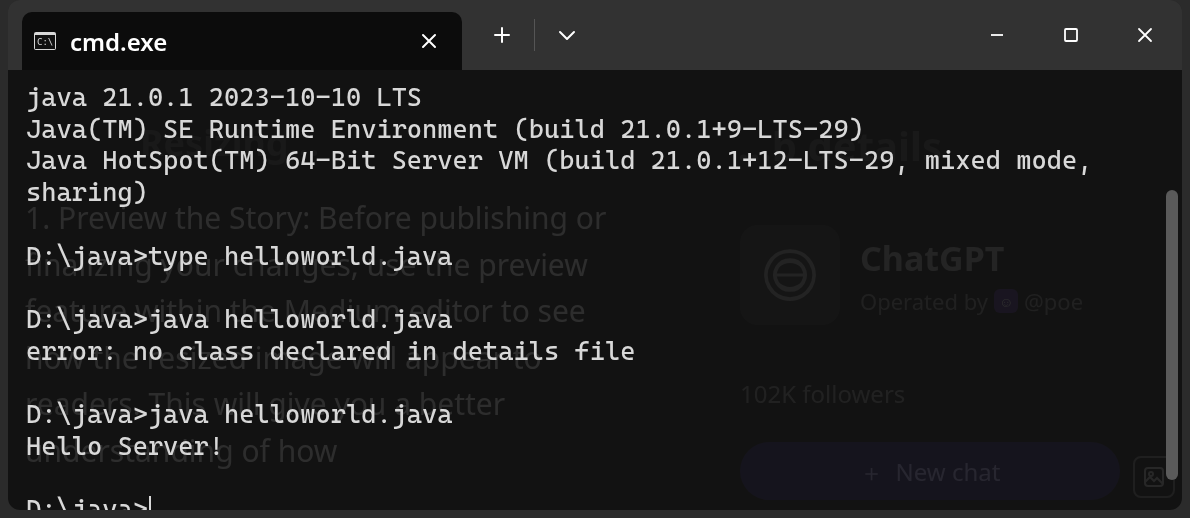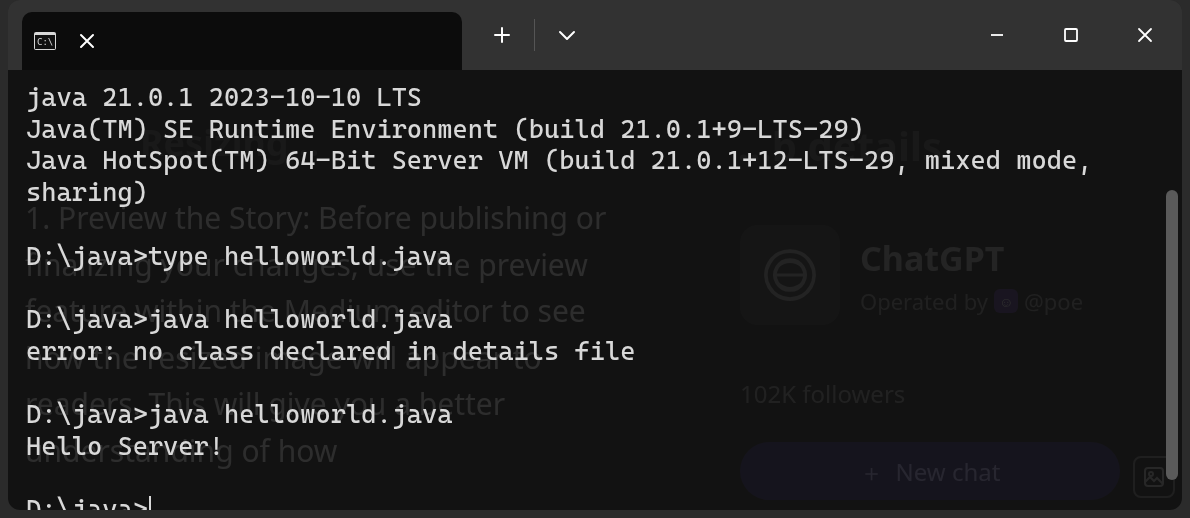--- a/index.html
+++ b/index.html
@@ -297,20 +297,21 @@
 <div class="terminal-window">
   <div class="titlebar">
     <div class="tab">
       <span class="tab-icon">
         <svg width="22" height="18" viewBox="0 0 22 18">
           <rect x="0" y="0" width="22" height="18" rx="2" fill="#d8d8d8"></rect>
           <rect x="1" y="3" width="20" height="14" fill="#111"></rect>
           <text x="3" y="13" font-size="9" fill="#d8d8d8" font-family="monospace">C:\</text>
         </svg>
       </span>
+      <span class="tab-title">cmd.exe</span>
       <span class="tab-close">
         <svg width="18" height="18" viewBox="0 0 18 18">
           <path d="M3 3 L15 15 M15 3 L3 15" stroke="#fff" stroke-width="2" stroke-linecap="round"></path>
         </svg>
       </span>
     </div>
     <div class="title-controls-left">
       <div class="title-btn">
         <svg width="18" height="18" viewBox="0 0 18 18">
           <path d="M9 2 V16 M2 9 H16" stroke="#fff" stroke-width="2" stroke-linecap="round"></path>

